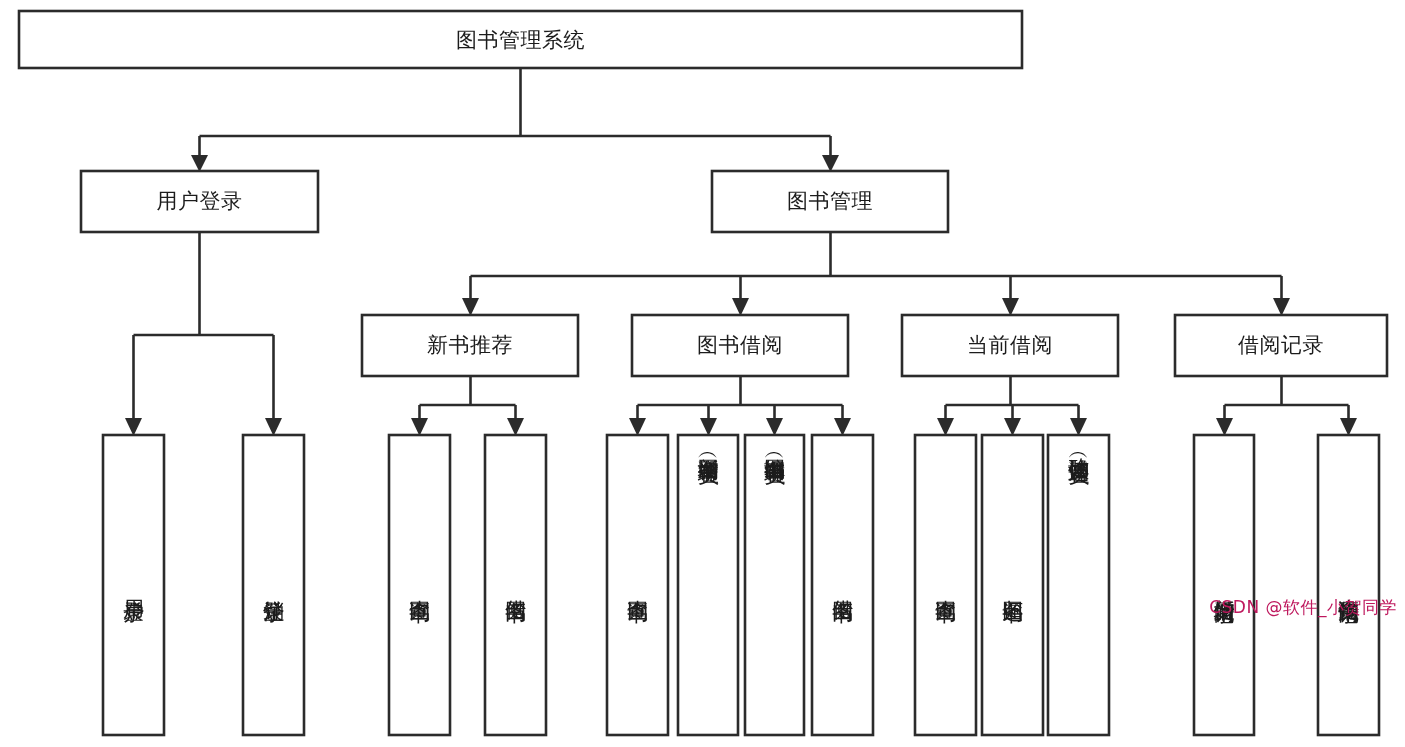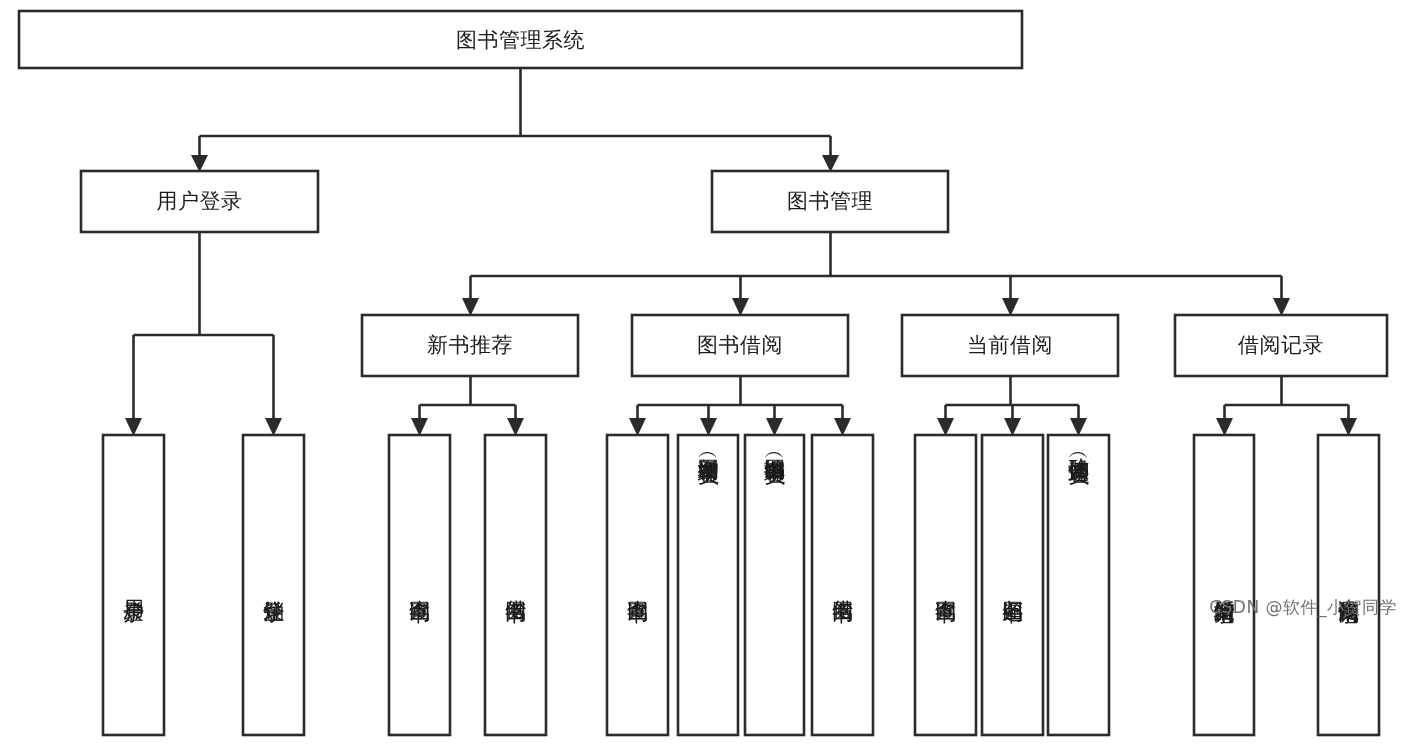--- a/index.html
+++ b/index.html
@@ -69,21 +69,21 @@
     letter-spacing: 1px;
     white-space: nowrap;
     text-align: center;
   }
   .watermark {
     position: absolute;
     right: 8px;
     bottom: 8px;
     font-family: "DejaVu Sans", "Liberation Sans", sans-serif;
     font-size: 17px;
-    color: #737373;
+    color: #be185d;
     letter-spacing: 0.5px;
     white-space: nowrap;
   }
 </style>
 </head>
 <body>
 
 <div id="diagram-root">
 
   <svg class="diagram-canvas" viewBox="0 0 1405 747">

